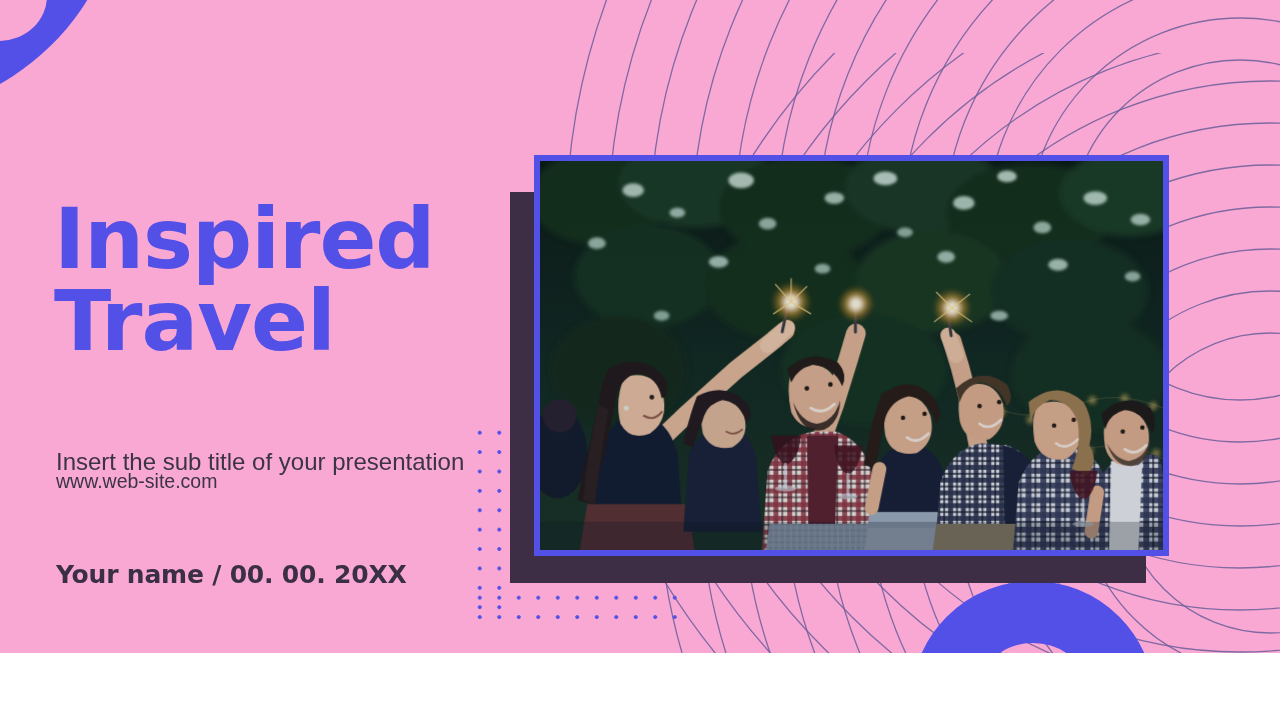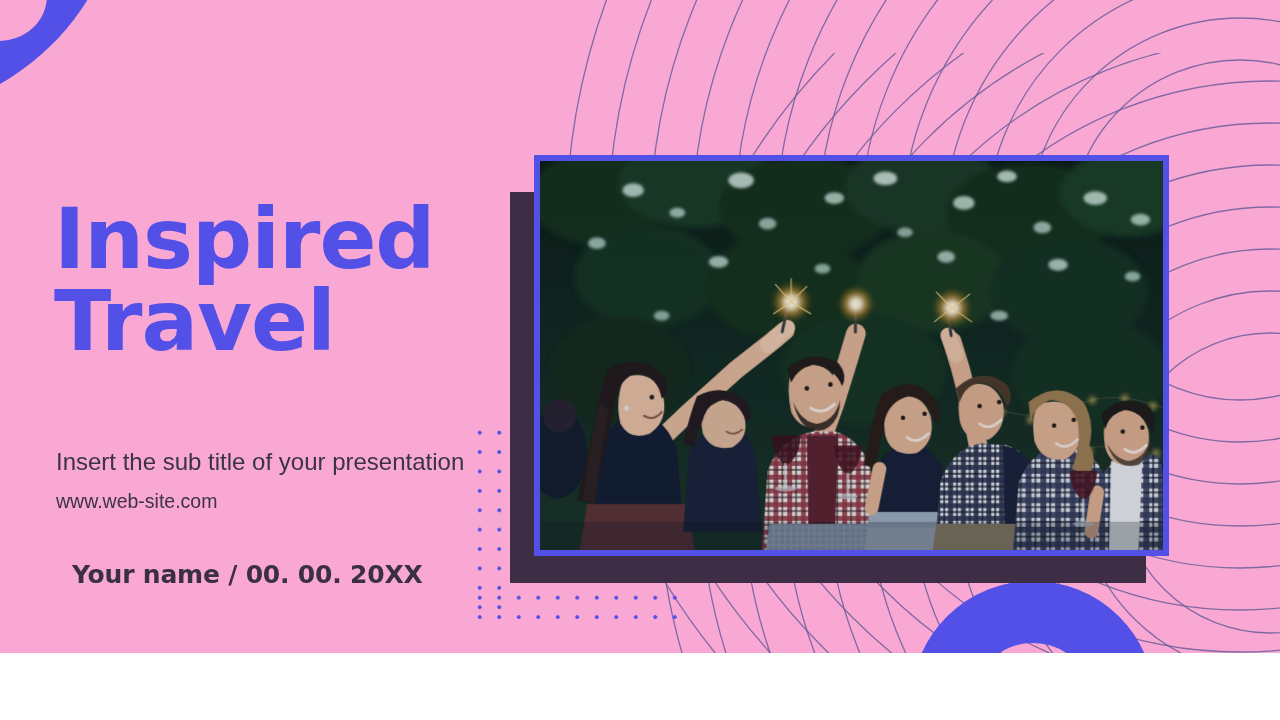--- a/index.html
+++ b/index.html
@@ -142,31 +142,31 @@
     width: 430px;
     color: #3b3346;
     font-family: "Liberation Sans", sans-serif;
     font-weight: normal;
     font-size: 24px;
     line-height: 1.0;
   }
   .website {
     position: absolute;
     left: 56px;
-    top: 492px;
+    top: 472px;
     width: 430px;
     color: #3b3346;
     font-family: "Liberation Sans", sans-serif;
     font-weight: normal;
     font-size: 19.5px;
     line-height: 1.0;
   }
   .byline {
     position: absolute;
-    left: 72px;
+    left: 56px;
     top: 562px;
     width: 460px;
     color: #3a2f45;
     font-family: "DejaVu Sans", sans-serif;
     font-weight: bold;
     font-size: 25px;
     letter-spacing: -0.2px;
     line-height: 1.0;
   }
 </style>

